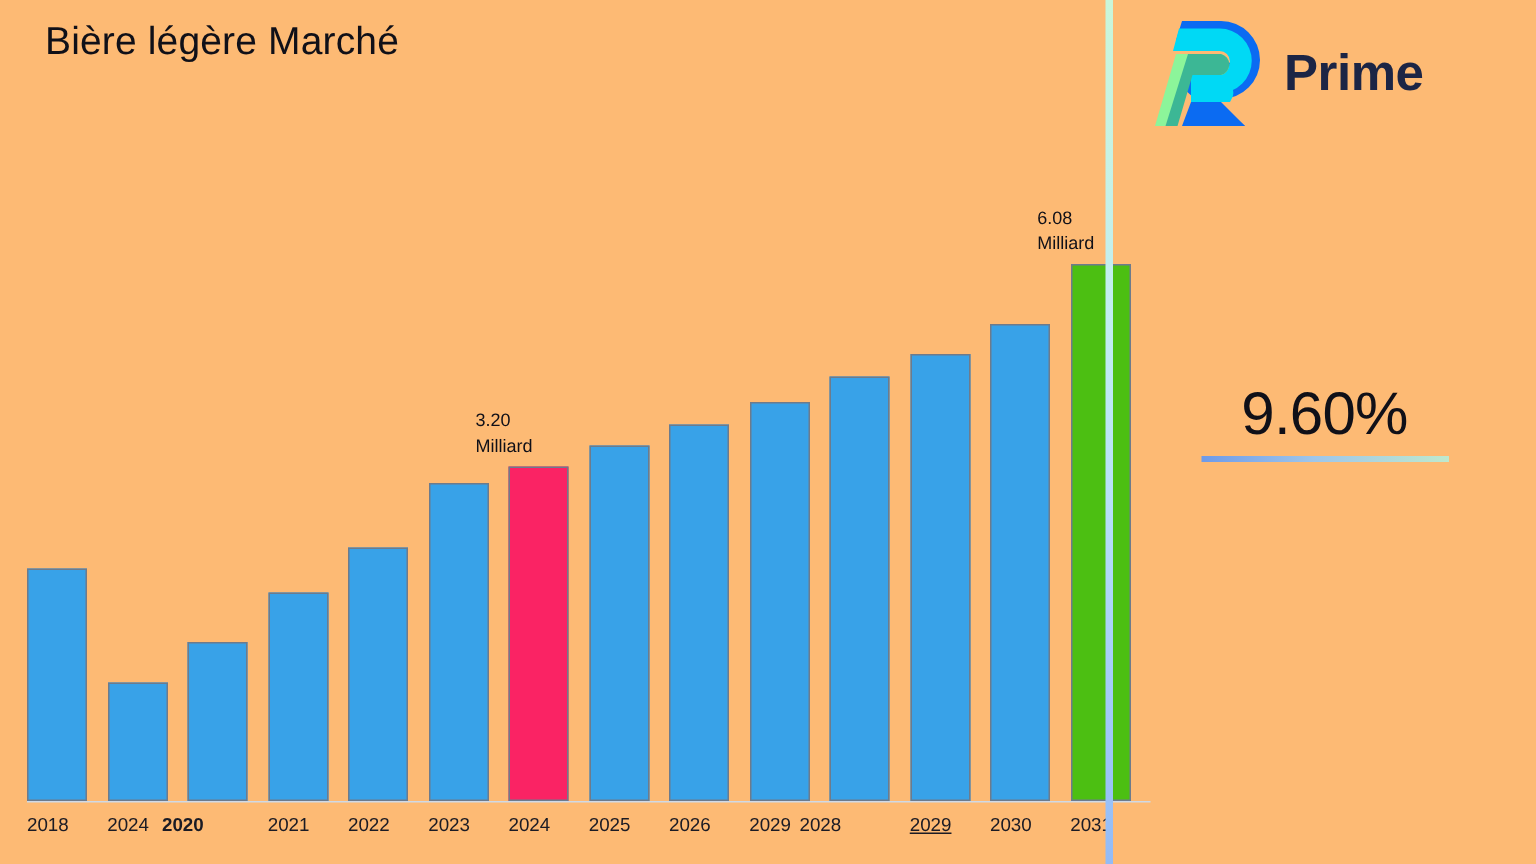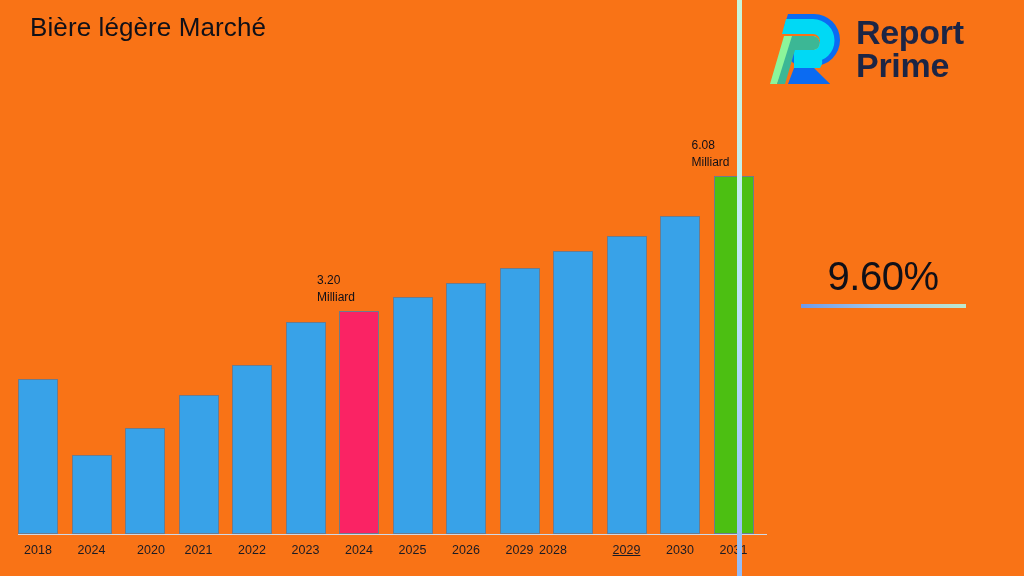--- a/index.html
+++ b/index.html
@@ -12,21 +12,21 @@
     height: 576px;
     overflow: hidden;
     background: #eaf2fd;
     font-family: "Liberation Sans", sans-serif;
     color: #1b1b24;
   }
   #page {
     position: relative;
     width: 1024px;
     height: 576px;
-    background: #f97316;
+    background: #fdba74;
   }
 
   
   #chart-panel {
     position: absolute;
     left: 0;
     top: 0;
     width: 739px;
     height: 576px;
   }
@@ -83,21 +83,20 @@
     line-height: 17px;
     color: #101018;
     white-space: nowrap;
   }
   .bar-label .l2 { display: block; }
 
   .tick-label {
     position: absolute;
     top: 543px;
     width: 40px;
-    text-align: center;
     font-size: 12.5px;
     color: #1b1b24;
   }
 
   
   #divider {
     position: absolute;
     left: 737px;
     top: 0;
     width: 5px;
@@ -216,21 +215,21 @@
             <div class="bar" style="height: 318px; background: rgb(56, 162, 232); border-color: rgb(109, 123, 140);"></div>
           </div>
           <div class="bar-group" style="left: 713.5px;">
             <div class="bar green" style="height: 358px; background: rgb(76, 191, 18); border-color: rgb(109, 123, 140);"></div>
             <div class="bar-label" style="bottom: 363px;"><span>6.08</span><span class="l2">Milliard</span></div>
           </div>
         </div>
       <div id="ticks">
           <div class="tick-label" style="left: 18px;">2018</div>
           <div class="tick-label" style="left: 71.5px;">2024</div>
-          <div class="tick-label" style="left: 131px;">2020</div>
+          <div class="tick-label" style="left: 108px; font-weight: bold;">2020</div>
           <div class="tick-label" style="left: 178.5px;">2021</div>
           <div class="tick-label" style="left: 232px;">2022</div>
           <div class="tick-label" style="left: 285.5px;">2023</div>
           <div class="tick-label" style="left: 339px;">2024</div>
           <div class="tick-label" style="left: 392.5px;">2025</div>
           <div class="tick-label" style="left: 446px;">2026</div>
           <div class="tick-label" style="left: 499.5px;">2029</div>
           <div class="tick-label" style="left: 533px;">2028</div>
           <div class="tick-label" style="left: 606.5px; text-decoration: underline;">2029</div>
           <div class="tick-label" style="left: 660px;">2030</div>
@@ -255,21 +254,20 @@
           <path d="M14 26 H44 A7.2 7.2 0 0 1 44 40 H20 L7 74 H0 L14 26 Z" fill="#8cf59a"></path>
 
           <path d="M22 26 H44 A7.2 7.2 0 0 1 44 40 H25 L15 74 H7 L22 26 Z" fill="#3cb795"></path>
 
           <path d="M24 58 H44 L60 74 H18 Z" fill="#0b6bf2"></path>
 
           <path d="M24 44 H44 A8 8 0 0 1 52 54 L50 58 H24 Z" fill="#00d9f5"></path>
         </svg>
       </span>
       <span id="logo-text">
-        <span>Report</span>
         <span class="l2">Prime</span>
       </span>
     </div>
 
     <div id="cagr-block">
       <div id="cagr-value">9.60%</div>
       <div id="cagr-rule"></div>
     </div>
 
   </div>

